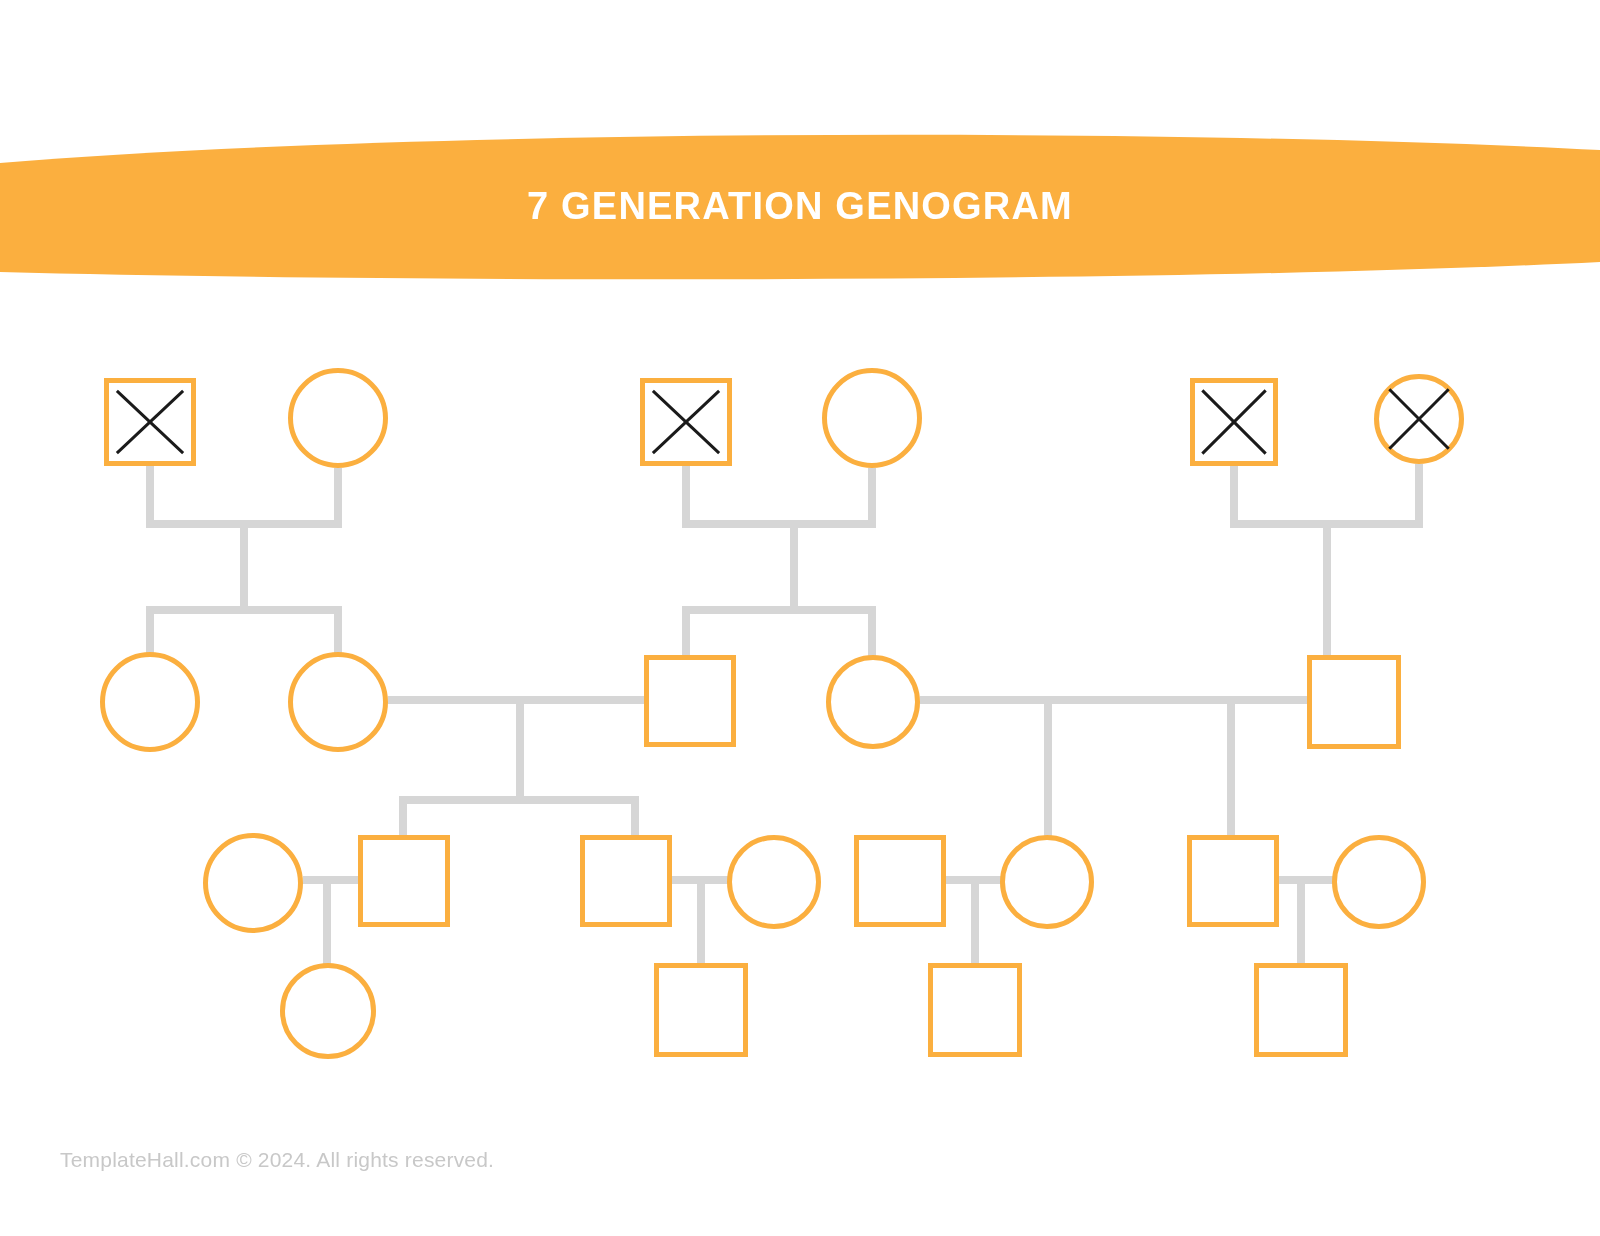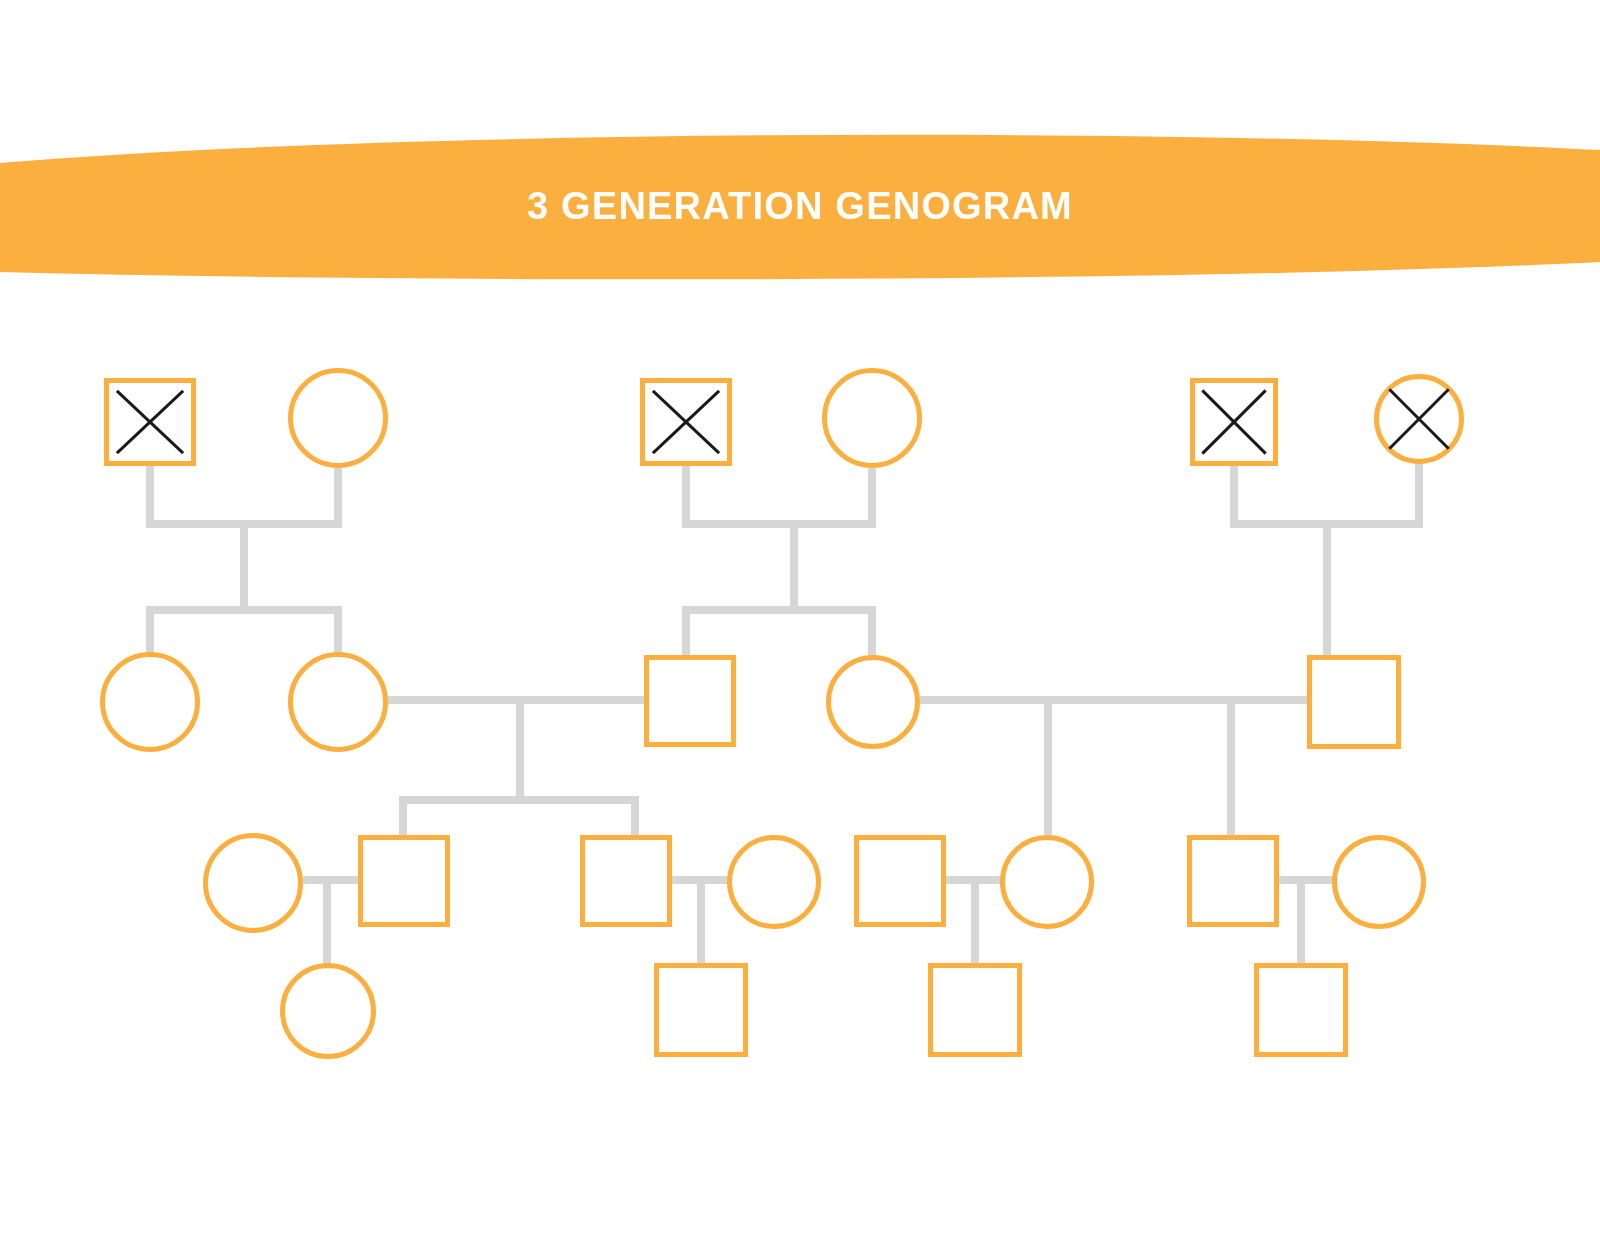--- a/index.html
+++ b/index.html
@@ -75,21 +75,21 @@
 </style>
 </head>
 <body>
 
 <div id="page">
 
   <div id="banner-wrap">
     <svg id="banner-svg" viewBox="0 0 1600 300" xmlns="http://www.w3.org/2000/svg">
       <path id="banner-path" d="M 0,163 C 420,128 1180,128 1600,150 L 1600,262 C 1180,283 420,283 0,272 Z" fill="#FBAF3F"></path>
     </svg>
-    <div id="banner-title" style="color: rgb(255, 255, 255);">3 GENERATION GENOGRAM</div>
+    <div id="banner-title" style="color: rgb(255, 255, 255);">7 GENERATION GENOGRAM</div>
   </div>
 
   <div id="diagram">
     <svg id="diagram-svg" viewBox="0 0 1600 1236" xmlns="http://www.w3.org/2000/svg">
 
       <g id="links-layer">
           <polyline points="150,466 150,524 338,524 338,468" fill="none" stroke="#d6d6d6" stroke-width="8" stroke-linecap="butt" stroke-linejoin="miter"></polyline>
           <polyline points="244,524 244,610" fill="none" stroke="#d6d6d6" stroke-width="8" stroke-linecap="butt" stroke-linejoin="miter"></polyline>
           <polyline points="150,610 338,610" fill="none" stroke="#d6d6d6" stroke-width="8" stroke-linecap="butt" stroke-linejoin="miter"></polyline>
           <polyline points="150,606 150,654" fill="none" stroke="#d6d6d6" stroke-width="8" stroke-linecap="butt" stroke-linejoin="miter"></polyline>
@@ -194,14 +194,15 @@
             <rect x="930.5" y="965.5" width="89" height="89" fill="#ffffff" stroke="#FBAF3F" stroke-width="5"></rect>
           </g>
           <g>
             <rect x="1256.5" y="965.5" width="89" height="89" fill="#ffffff" stroke="#FBAF3F" stroke-width="5"></rect>
           </g>
         </g>
 
     </svg>
   </div>
 
+  <div id="footer-credit" style="color: rgb(200, 200, 200);">TemplateHall.com © 2024. All rights reserved.</div>
 
 </div>
 
 </body></html>

